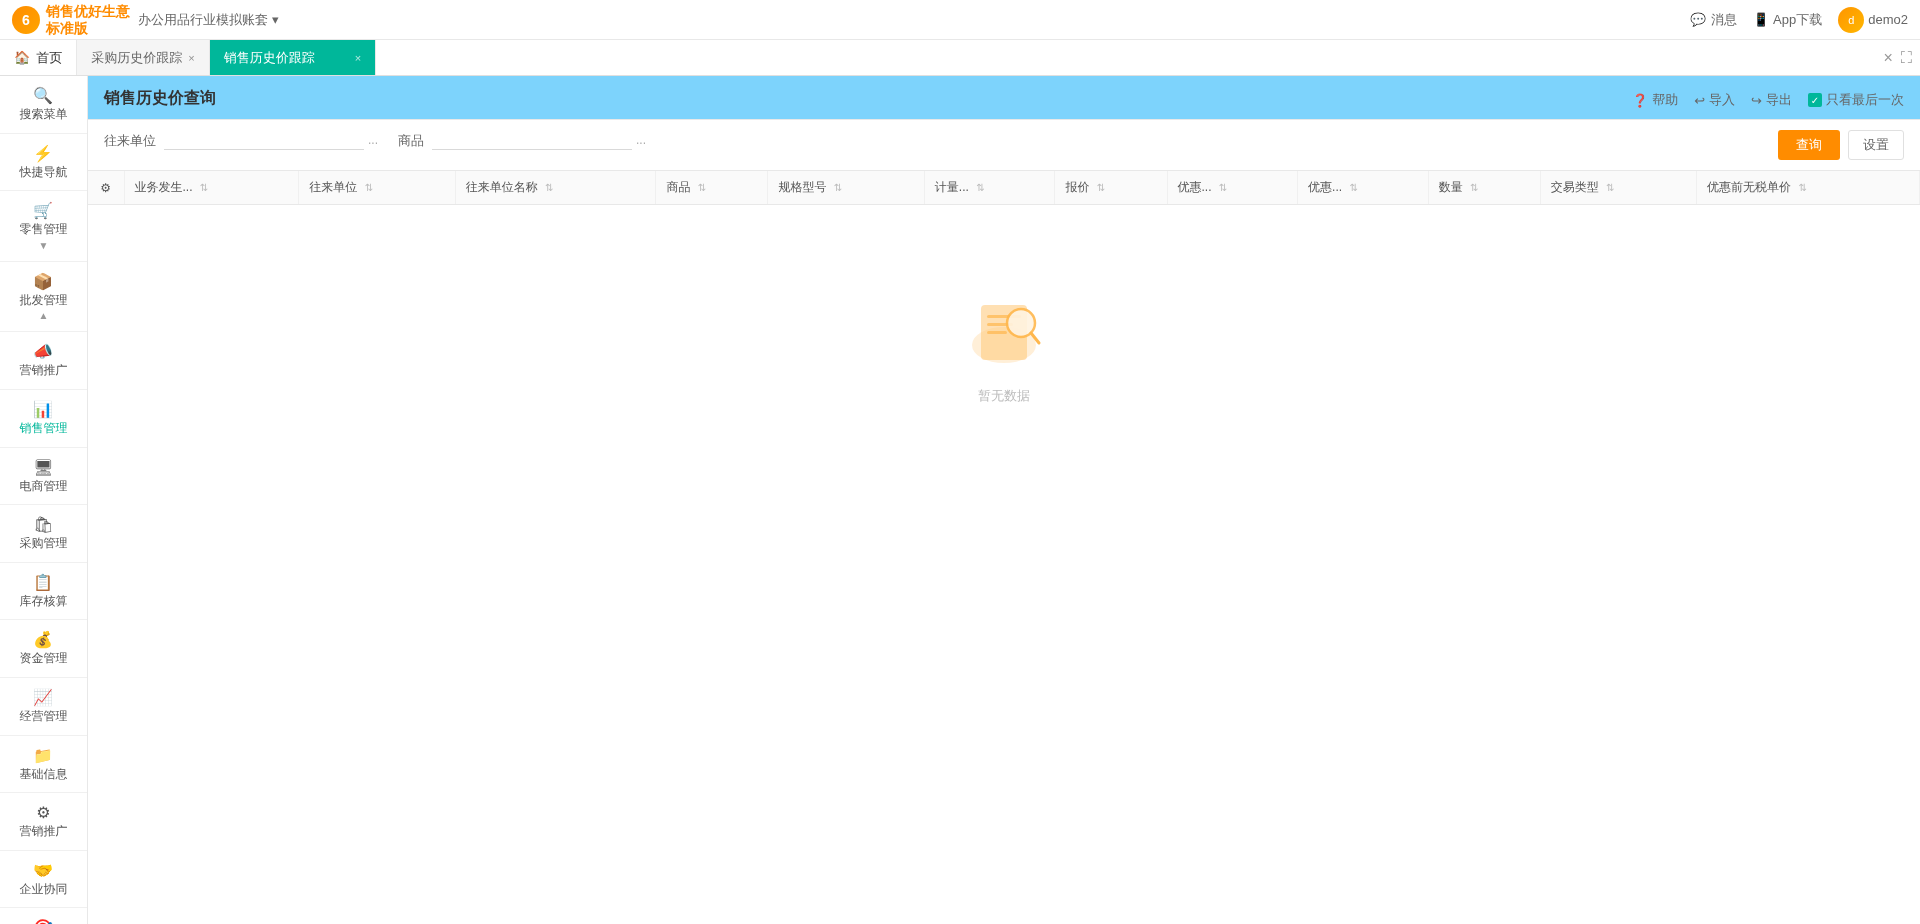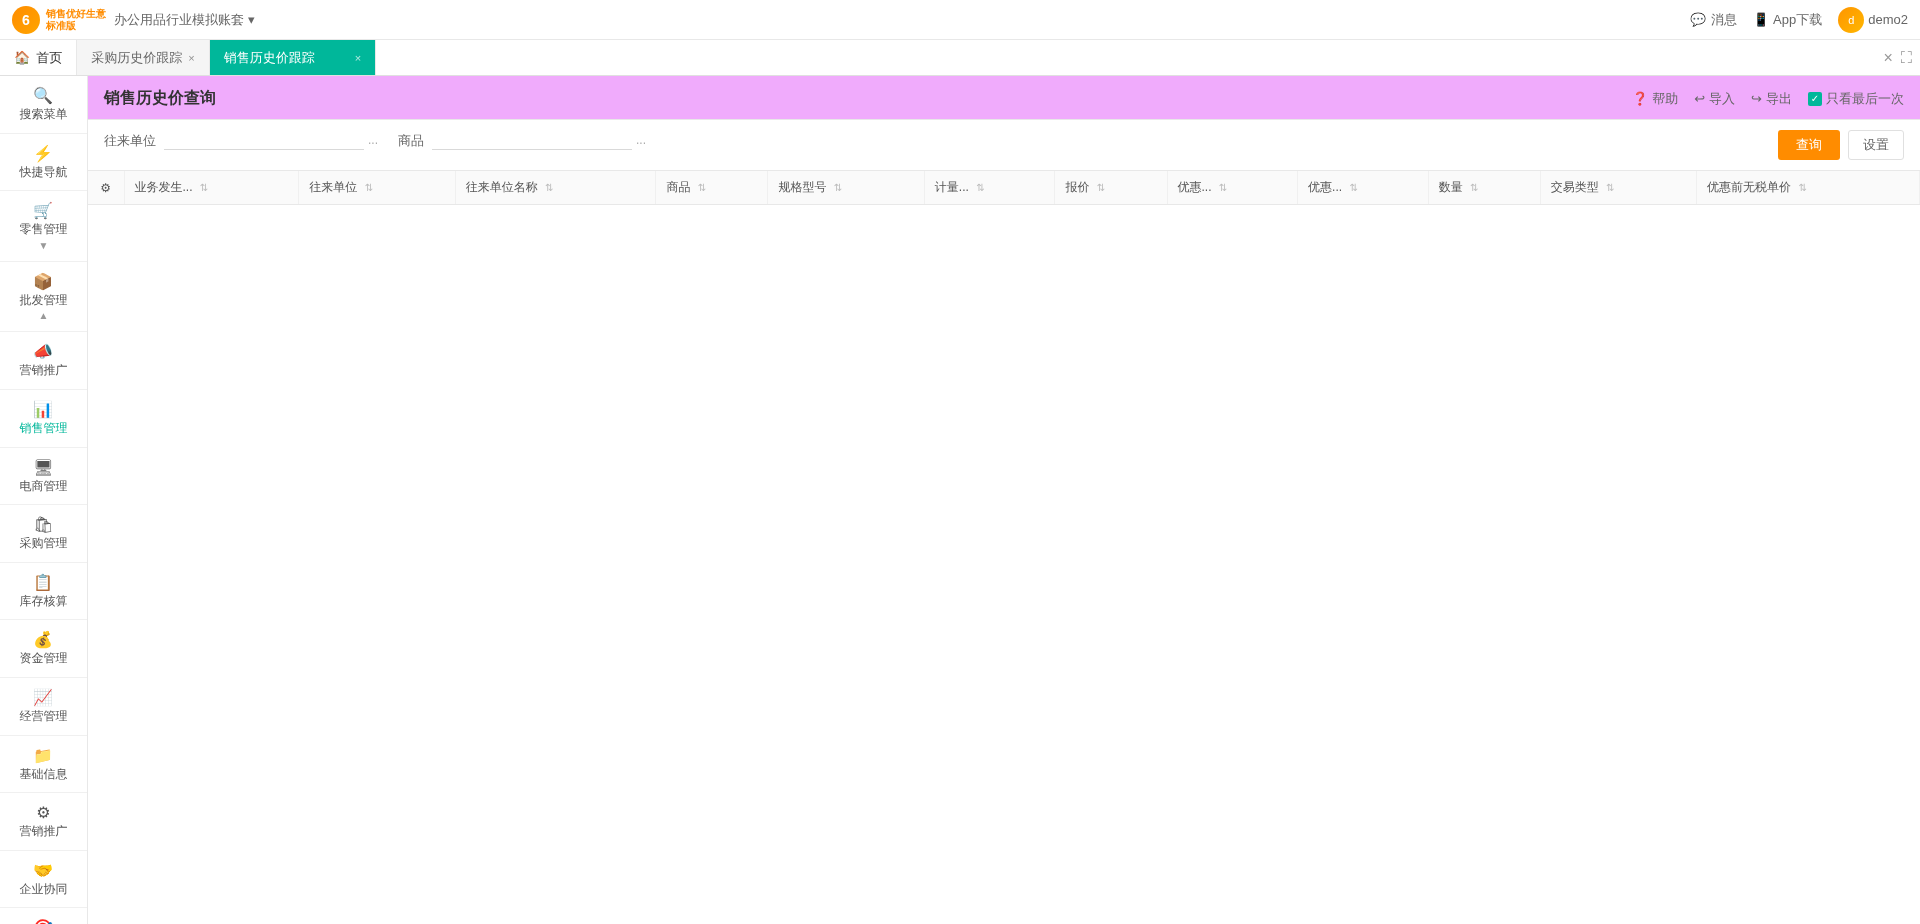--- a/index.html
+++ b/index.html
@@ -3,21 +3,21 @@
   <meta charset="utf-8">
   <style>
     * { box-sizing: border-box; margin: 0; padding: 0; }
     body { font-family: "Microsoft YaHei", "PingFang SC", sans-serif; font-size: 13px; background: #f5f5f5; color: #333; display: flex; flex-direction: column; height: 924px; overflow: hidden; }
 
     
     .top-bar { height: 40px; background: #fff; display: flex; align-items: center; padding: 0 12px; border-bottom: 1px solid #e8e8e8; justify-content: space-between; flex-shrink: 0; }
     .top-bar-left { display: flex; align-items: center; gap: 8px; }
     .logo-area { display: flex; align-items: center; gap: 6px; }
     .logo-circle { width: 28px; height: 28px; background: linear-gradient(135deg, #ff8c00, #ffa500); border-radius: 50%; display: flex; align-items: center; justify-content: center; font-size: 14px; color: white; font-weight: bold; }
-    .logo-text { font-size: 10px; color: #ff8c00; font-weight: bold; line-height: 1.2; }
+    .logo-text { font-size: 14px; color: #ff8c00; font-weight: bold; line-height: 1.2; }
     .app-selector { display: flex; align-items: center; gap: 4px; color: #666; font-size: 13px; cursor: pointer; }
     .top-bar-right { display: flex; align-items: center; gap: 16px; color: #666; font-size: 13px; }
     .top-bar-right .icon-btn { display: flex; align-items: center; gap: 4px; cursor: pointer; }
     .avatar { width: 26px; height: 26px; border-radius: 50%; background: linear-gradient(135deg, #ff9500, #ffb700); display: flex; align-items: center; justify-content: center; color: white; font-size: 11px; }
 
     
     .tab-bar { height: 36px; background: #fff; display: flex; align-items: stretch; border-bottom: 1px solid #e0e0e0; flex-shrink: 0; }
     .tab { display: flex; align-items: center; padding: 0 14px; gap: 6px; cursor: pointer; border-right: 1px solid #e8e8e8; font-size: 13px; color: #666; white-space: nowrap; }
     .tab.home { background: #fff; color: #333; }
     .tab.active { background: #00b79a; color: #fff; gap: 40px; }
@@ -34,21 +34,21 @@
     .sidebar-item { display: flex; flex-direction: column; align-items: center; padding: 10px 4px; cursor: pointer; color: #555; font-size: 12px; gap: 2px; border-bottom: 1px solid #f0f0f0; }
     .sidebar-item.active { color: #00b79a; }
     .sidebar-item .item-label { text-align: center; line-height: 1.3; }
     .sidebar-icon { font-size: 16px; }
     .sub-arrow { font-size: 10px; color: #999; }
 
     
     .content-area { flex: 1; display: flex; flex-direction: column; overflow: hidden; }
 
     
-    .page-header { background: #f0abfc; padding: 12px 16px 10px; border-bottom: 1px solid #e8e8e8; flex-shrink: 0; display: flex; align-items: center; justify-content: space-between; }
+    .page-header { background: #7dd3fc; padding: 12px 16px 10px; border-bottom: 1px solid #e8e8e8; flex-shrink: 0; display: flex; align-items: flex-end; justify-content: space-between; }
     .page-title { font-size: 16px; font-weight: bold; color: #333; }
     .page-actions { display: flex; align-items: center; gap: 16px; color: #666; font-size: 13px; }
     .page-actions .action-item { display: flex; align-items: center; gap: 4px; cursor: pointer; }
     .checkbox-label { display: flex; align-items: center; gap: 4px; cursor: pointer; }
     .checkbox-checked { width: 14px; height: 14px; background: #00b79a; border-radius: 2px; display: flex; align-items: center; justify-content: center; color: white; font-size: 10px; }
 
     
     .filter-bar { background: #fff; padding: 10px 16px; border-bottom: 1px solid #e8e8e8; flex-shrink: 0; display: flex; align-items: flex-start; gap: 20px; flex-wrap: wrap; }
     .filter-group { display: flex; align-items: flex-start; gap: 8px; }
     .filter-label { color: #666; font-size: 13px; white-space: nowrap; padding-top: 2px; }
@@ -301,15 +301,29 @@
             <th>
               <span>优惠前无税单价</span>
               <span class="sort-icon">⇅</span>
             </th>
           </tr>
         </thead>
         <tbody>
         </tbody>
       </table>
 
+      <div class="empty-state">
+        <div class="empty-icon">
+          <svg width="90" height="90" viewBox="0 0 90 90">
+            <ellipse cx="45" cy="60" rx="32" ry="18" fill="#ffe0b2" opacity="0.5"></ellipse>
+            <rect x="22" y="20" width="46" height="55" rx="4" fill="#ffcc80" opacity="0.6"></rect>
+            <rect x="28" y="30" width="34" height="3" rx="1.5" fill="#ffb74d" opacity="0.7"></rect>
+            <rect x="28" y="38" width="26" height="3" rx="1.5" fill="#ffb74d" opacity="0.7"></rect>
+            <rect x="28" y="46" width="20" height="3" rx="1.5" fill="#ffb74d" opacity="0.7"></rect>
+            <circle cx="62" cy="38" r="14" fill="#fff3e0" stroke="#ffb74d" stroke-width="2.5" opacity="0.9"></circle>
+            <line x1="72" y1="48" x2="80" y2="58" stroke="#ffb74d" stroke-width="3" stroke-linecap="round"></line>
+          </svg>
+        </div>
+        <span class="empty-text">暂无数据</span>
+      </div>
     </div>
   </div>
 </div>
 
 </body></html>

